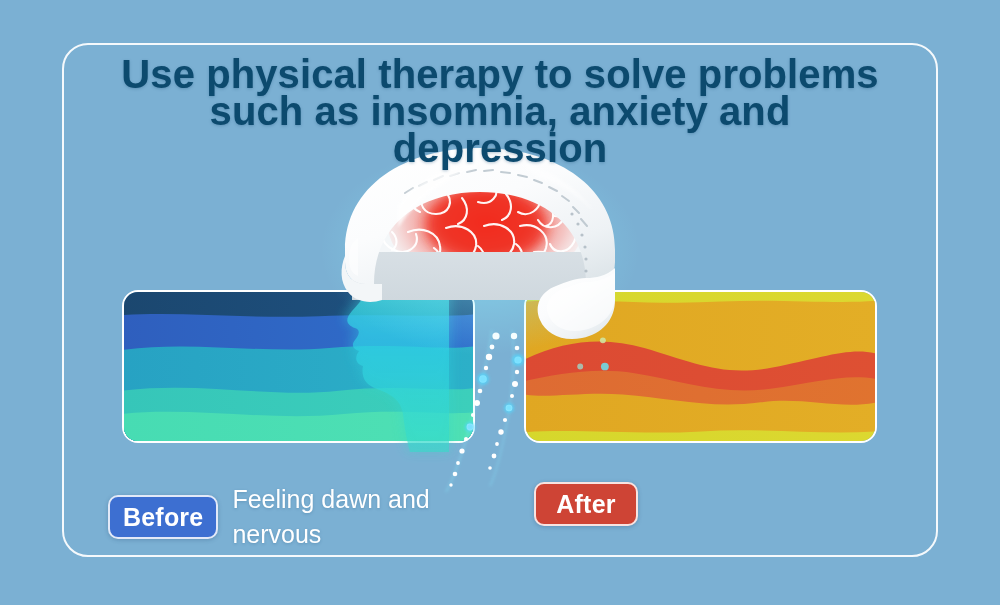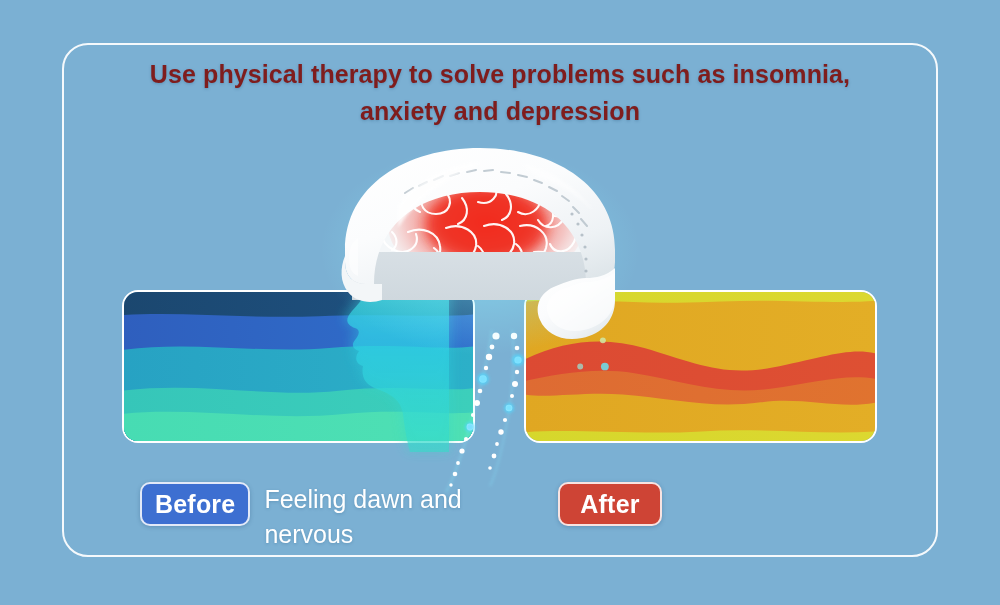--- a/index.html
+++ b/index.html
@@ -35,22 +35,22 @@
     pointer-events: none;
   }
 
   
   #headline {
     position: absolute;
     left: 120px;
     top: 56px;
     width: 760px;
     text-align: center;
-    color: #7f1d1d;
-    font-size: 25px;
+    color: #0c4a6e;
+    font-size: 40px;
     font-weight: bold;
     line-height: 37px;
     letter-spacing: .1px;
     text-shadow: 0 1px 3px rgba(40,90,130,.35);
   }
 
   
   .panel {
     position: absolute;
     top: 290px;
@@ -74,22 +74,22 @@
     pointer-events: none;
   }
 
   
   .caption-row {
     position: absolute;
     display: flex;
     align-items: flex-start;
     gap: 14px;
   }
-  #caption-before { left: 140px; top: 482px; }
-  #caption-after  { left: 558px; top: 482px; flex-direction: column; }
+  #caption-before { left: 108px; top: 482px; align-items: center; }
+  #caption-after  { left: 534px; top: 482px; flex-direction: column; }
 
   .badge {
     flex: none;
     display: flex;
     align-items: center;
     justify-content: center;
     height: 44px;
     min-width: 106px;
     padding: 0 13px;
     border-radius: 10px;

